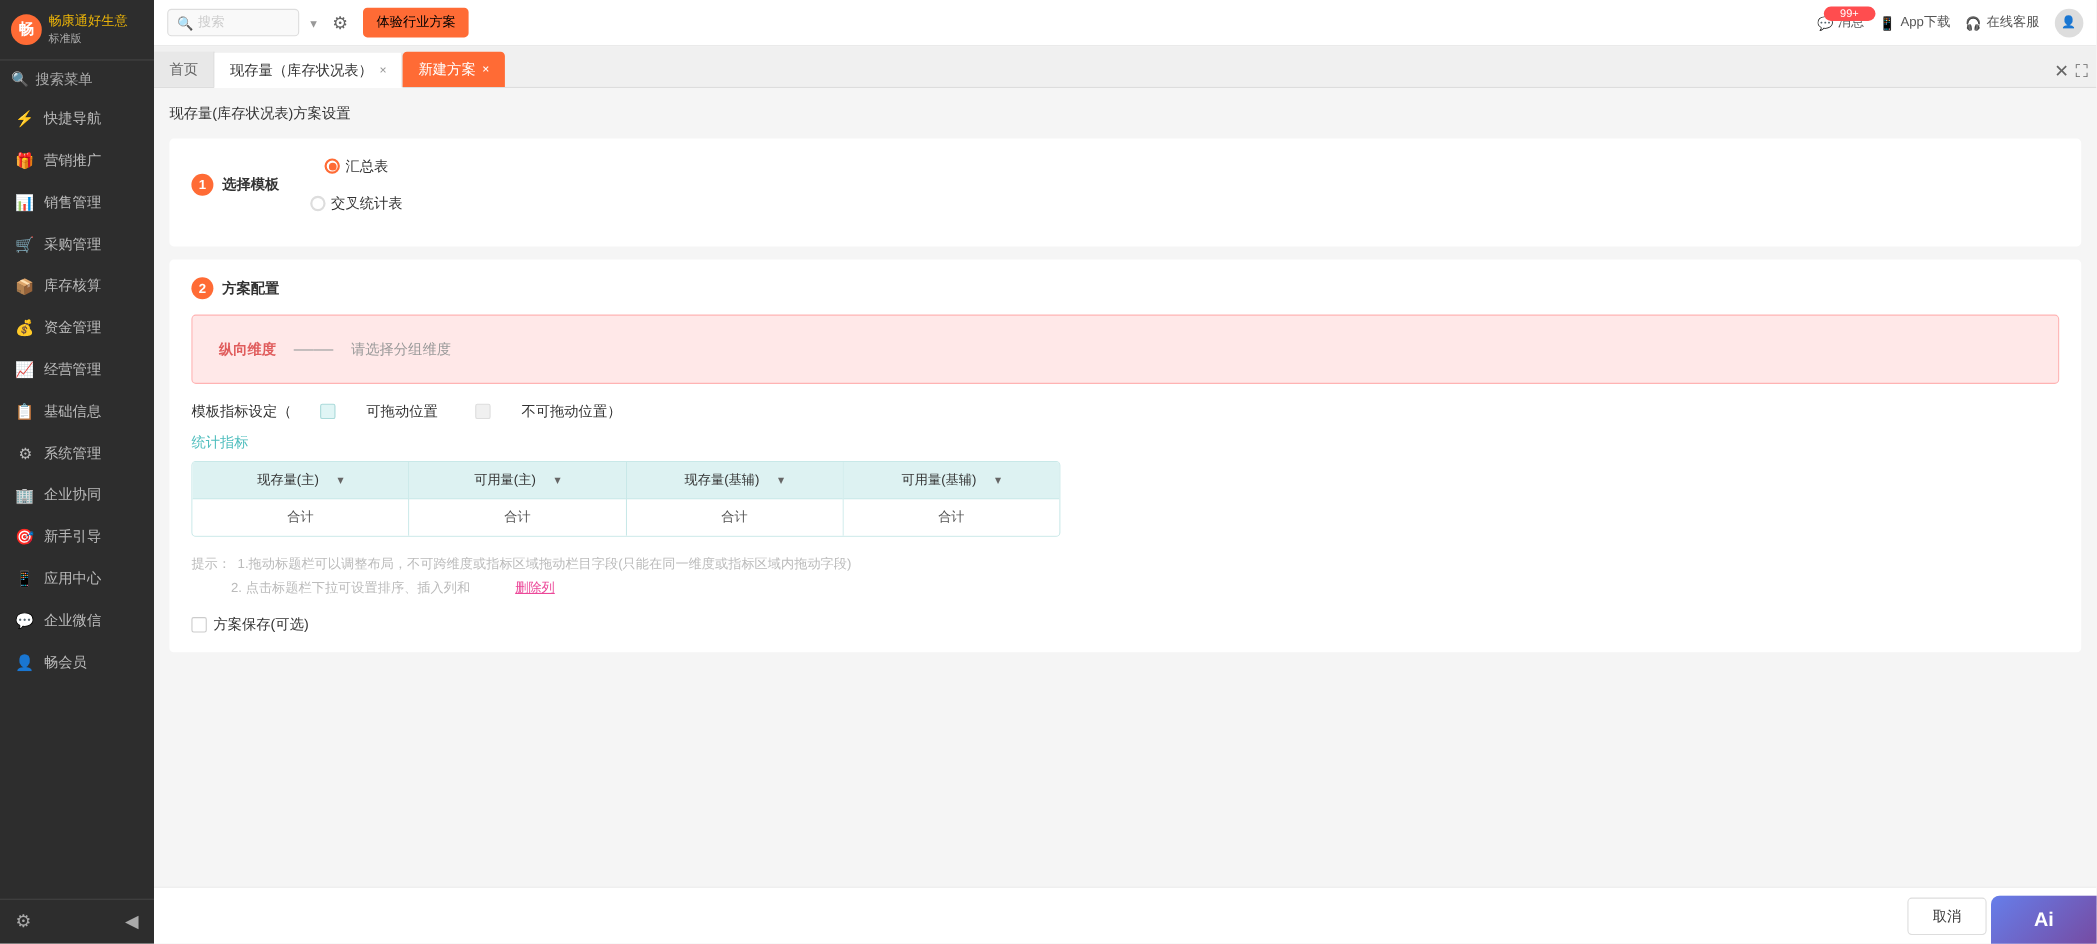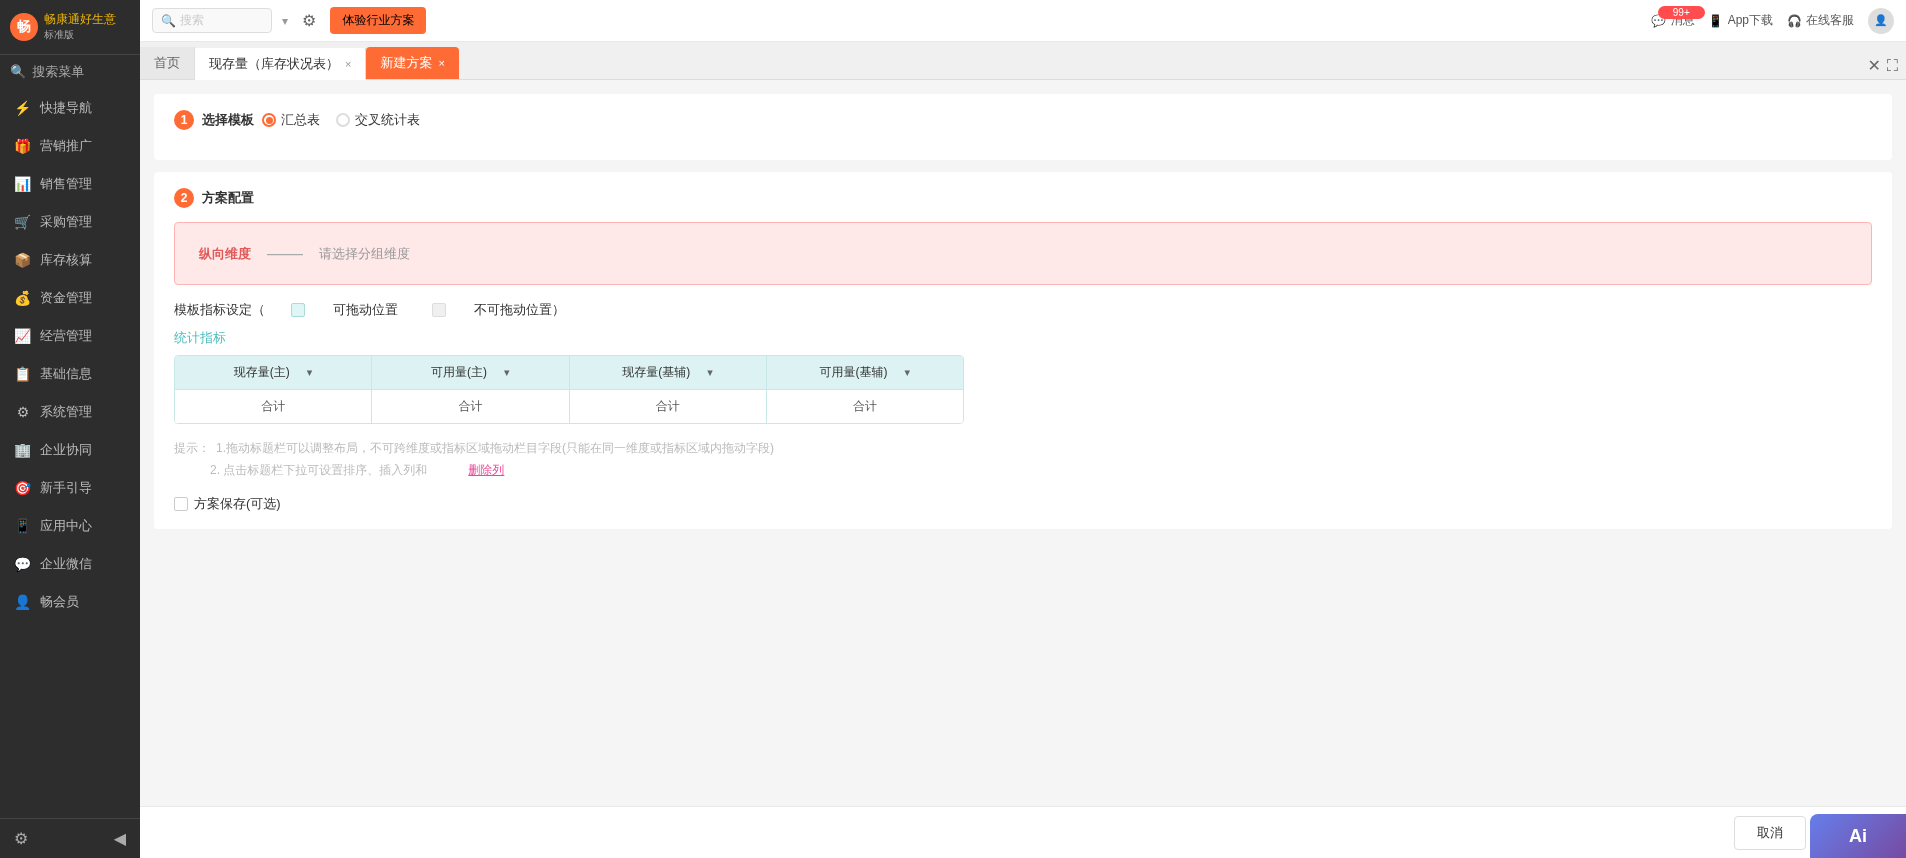--- a/index.html
+++ b/index.html
@@ -379,26 +379,27 @@
       <span class="close-icon">×</span>
     </div>
     <div class="tabbar-controls">
       <span class="ctrl-btn">✕</span>
       <span class="ctrl-btn">⛶</span>
     </div>
   </div>
 
   <div class="page-body">
 
+    <div class="page-title">现存量(库存状况表)方案设置</div>
 
     <div class="section-card">
       <div class="section-header">
         <div class="section-num">1</div>
         <span class="section-title">选择模板</span>
-        <div class="radio-group" style="margin-left: 0;">
+        <div class="radio-group" style="margin-left: 20px; flex-direction: column;">
           <label class="radio-item">
             <div class="radio-circle checked"></div>
             <span>汇总表</span>
           </label>
           <label class="radio-item">
             <div class="radio-circle"></div>
             <span>交叉统计表</span>
           </label>
         </div>
       </div>

